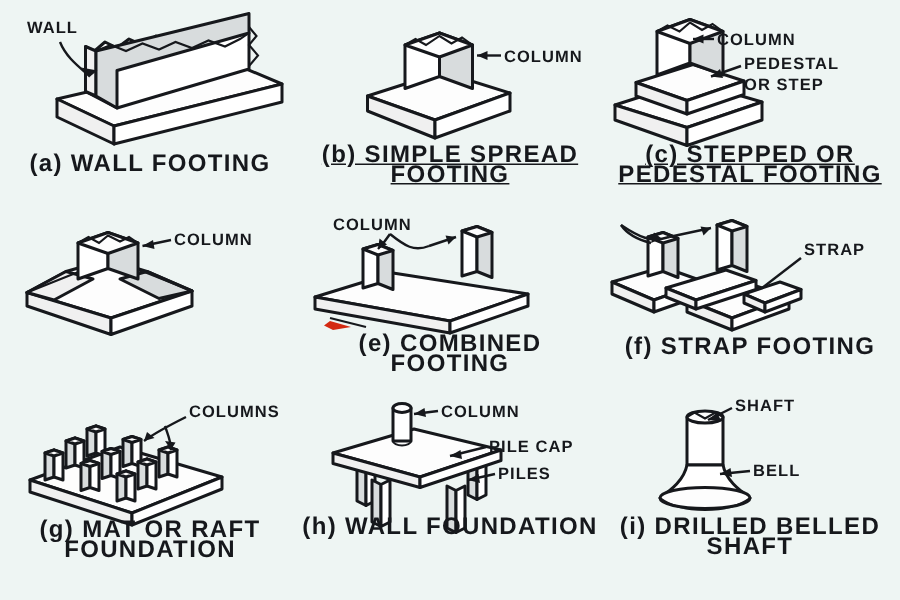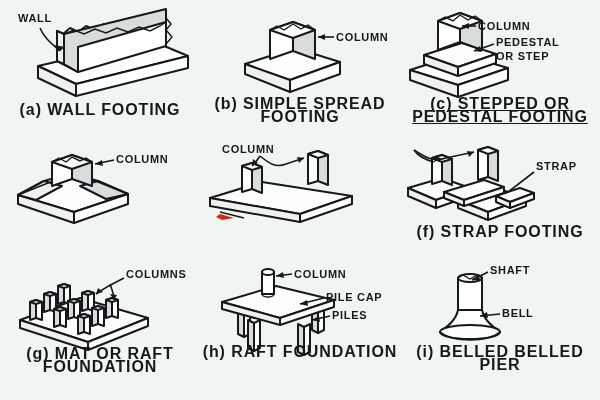--- a/index.html
+++ b/index.html
@@ -130,21 +130,21 @@
       <polygon class="face" points="70,55 70,26 93,18 93,47"></polygon>
       <polygon class="facedark" points="93,47 93,18 115,26 115,55"></polygon>
       <polygon class="facetop" points="70,26 93,18 115,26 93,34"></polygon>
 
       <polyline class="thin" points="70,26 77,22 84,26 93,20 101,25 108,21 115,26"></polyline>
 
       <path class="lead" d="M 118 33 L 134 33"></path>
       <polygon class="solidblk" points="118,33 125,30 125,36"></polygon>
       <text x="136" y="37">COLUMN</text>
     </svg>
-    <div class="caption" style="top:94px;">(b) SIMPLE SPREAD FOOTING</div>
+    <div class="caption" style="top:94px;text-decoration:underline;">(b) SIMPLE SPREAD FOOTING</div>
   </div>
 
   <div class="panel" style="left:400px; top:4px; width:200px; height:130px;">
     <svg class="panel-art" width="200" height="96" viewBox="0 0 200 96">
 
       <polygon class="facetop" points="10,66 60,50 108,64 58,81"></polygon>
       <polygon class="faceside" points="10,66 10,76 58,93 58,81"></polygon>
       <polygon class="face" points="58,81 58,93 108,76 108,64"></polygon>
 
       <polygon class="facetop" points="24,51 62,39 96,50 58,63"></polygon>
@@ -209,20 +209,21 @@
       <path class="lead" d="M 60 16 C 70 24 76 28 86 24"></path>
       <path class="lead" d="M 60 16 C 56 22 54 24 52 26"></path>
       <polygon class="solidblk" points="52,26 53,19 58,23"></polygon>
       <path class="lead" d="M 86 24 L 104 18"></path>
       <polygon class="solidblk" points="104,18 97,17 99,23"></polygon>
       <text x="22" y="13">COLUMN</text>
 
       <polygon class="redmark" points="20,74 34,78 22,80 16,77"></polygon>
       <polyline class="thin" points="20,72 44,78"></polyline>
     </svg>
+    <div class="caption" style="top:84px;">(e) COMBINED FOOTING</div>
   </div>
 
   <div class="panel" style="left:0px; top:264px; width:200px; height:136px;">
     <svg class="panel-art" width="200" height="92" viewBox="0 0 200 92">
 
       <polygon class="facetop" points="20,56 80,34 148,54 88,78"></polygon>
       <polygon class="faceside" points="20,56 20,64 88,86 88,78"></polygon>
       <polygon class="face" points="88,78 88,86 148,62 148,54"></polygon>
 
       <polygon class="facedark" points="58,40 58,22 64,20 64,38"></polygon>
@@ -327,37 +328,37 @@
       <path class="lead" d="M 76 12 L 92 10"></path>
       <polygon class="solidblk" points="76,12 83,8 84,14"></polygon>
       <text x="94" y="14">COLUMN</text>
       <path class="lead" d="M 100 40 L 124 34"></path>
       <polygon class="solidblk" points="100,40 107,36 108,42"></polygon>
       <text x="126" y="37">PILE CAP</text>
       <path class="lead" d="M 112 56 L 130 52"></path>
       <polygon class="solidblk" points="112,56 119,52 120,58"></polygon>
       <text x="132" y="55">PILES</text>
     </svg>
-    <div class="caption" style="top:82px;">(h) RAFT FOUNDATION</div>
+    <div class="caption" style="top:82px;">(h) WALL FOUNDATION</div>
   </div>
 
   <div class="panel" style="left:400px; top:264px; width:200px; height:136px;">
     <svg class="panel-art" width="200" height="92" viewBox="0 0 200 92">
 
       <path class="face" d="M 58 14 L 58 46 L 82 46 L 82 14 Z"></path>
       <ellipse class="facetop" cx="70" cy="14" rx="12" ry="4"></ellipse>
       <polyline class="thin" points="58,14 63,11 70,15 77,11 82,14"></polyline>
 
       <path class="face" d="M 58 46 C 56 56 48 62 40 68 L 100 68 C 92 62 84 56 82 46 Z"></path>
       <ellipse class="facetop" cx="70" cy="68" rx="30" ry="7"></ellipse>
       <path class="thin" d="M 40 68 C 48 74 60 76 70 76 C 80 76 92 74 100 68"></path>
 
       <path class="lead" d="M 72 16 L 88 8"></path>
       <polygon class="solidblk" points="72,16 78,11 81,17"></polygon>
       <text x="90" y="10">SHAFT</text>
       <path class="lead" d="M 80 52 L 100 50"></path>
       <polygon class="solidblk" points="80,52 87,48 88,54"></polygon>
       <text x="102" y="53">BELL</text>
     </svg>
-    <div class="caption" style="top:82px;">(i) BELLED BELLED PIER</div>
+    <div class="caption" style="top:82px;">(i) DRILLED BELLED SHAFT</div>
   </div>
 
 </div>
 
 </body></html>

